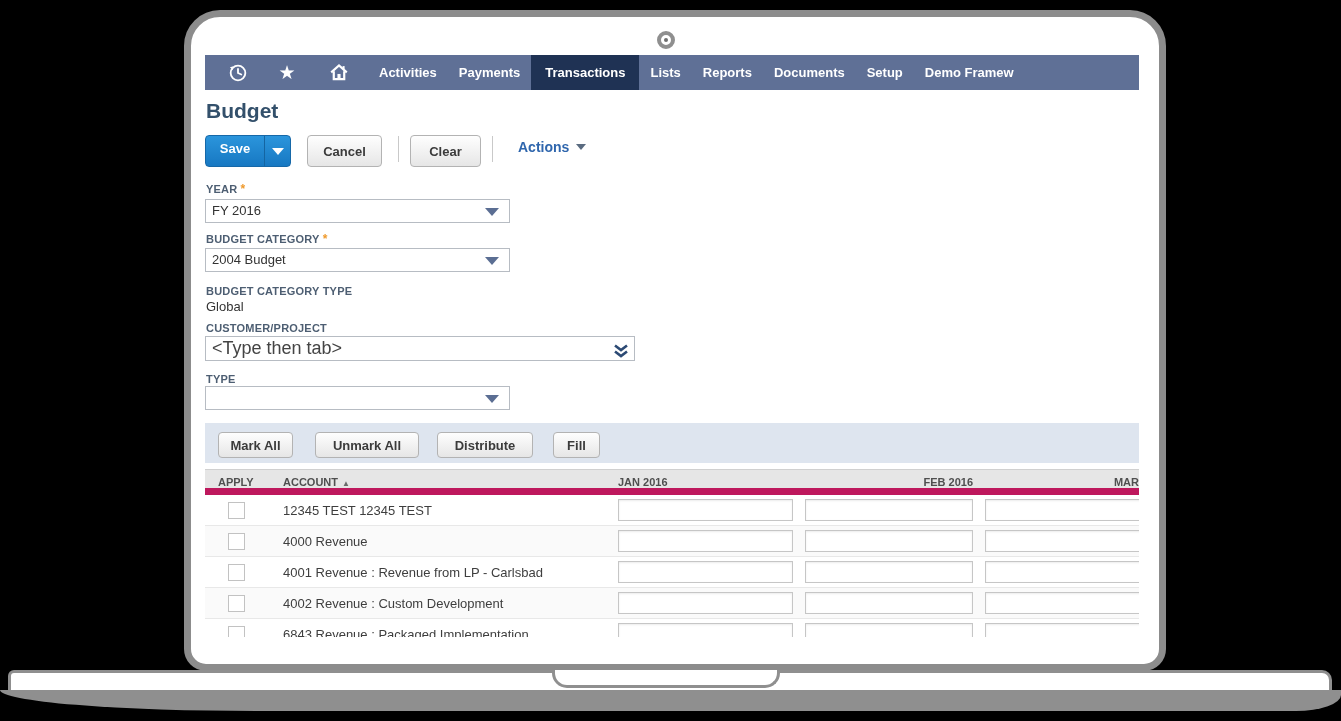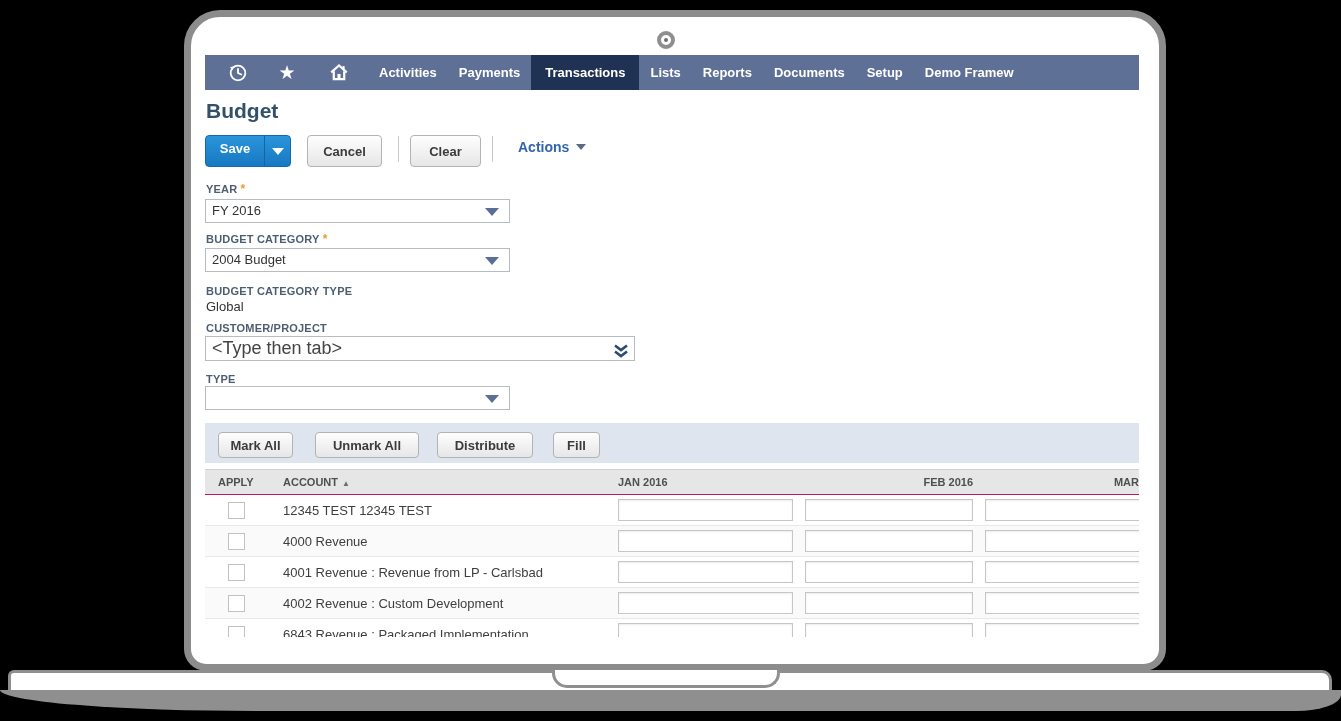--- a/index.html
+++ b/index.html
@@ -91,21 +91,21 @@
             color:#3b3b3b; font-size:13px; font-weight:bold; font-family:inherit;
             cursor:pointer; }
   .g0 { left:13px;  width:75px; }
   .g1 { left:110px; width:104px; }
   .g2 { left:232px; width:96px; }
   .g3 { left:348px; width:47px; }
 
   
   .thead { position:absolute; left:0; top:414px; width:934px; height:26px;
             background:#e6e6e6; border-top:1px solid #d0d0d0;
-            border-bottom:1px solid #be185d; font-size:11px; font-weight:bold;
+            border-bottom:7px solid #be185d; font-size:11px; font-weight:bold;
             color:#4f4f4f; }
   .th { position:absolute; top:6px; white-space:nowrap; }
   .th-apply { left:13px; }
   .th-account { left:78px; }
   .sort-asc { font-size:8px; color:#6b6b6b; margin-left:4px; }
   .th-m0 { left:413px; width:175px; }
   .th-m1 { left:600px; width:168px; text-align:right; }
   .th-m2 { left:780px; width:154px; text-align:right; }
   .trow { position:absolute; left:0; width:934px; height:31px;
             border-bottom:1px solid #e8e8e8; background:#fff; }

